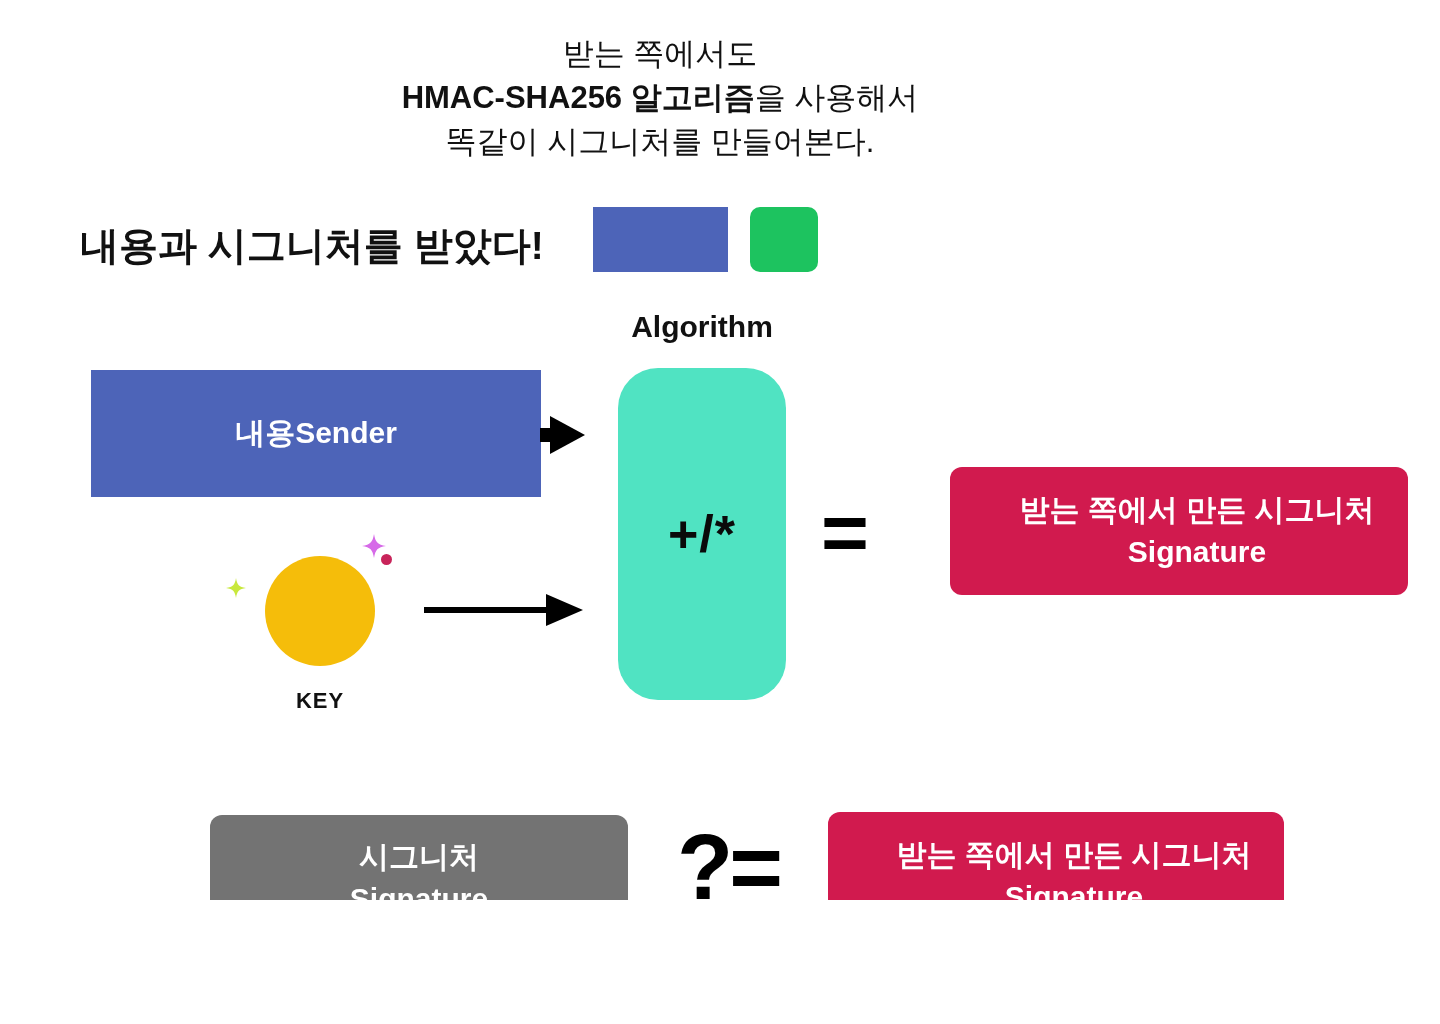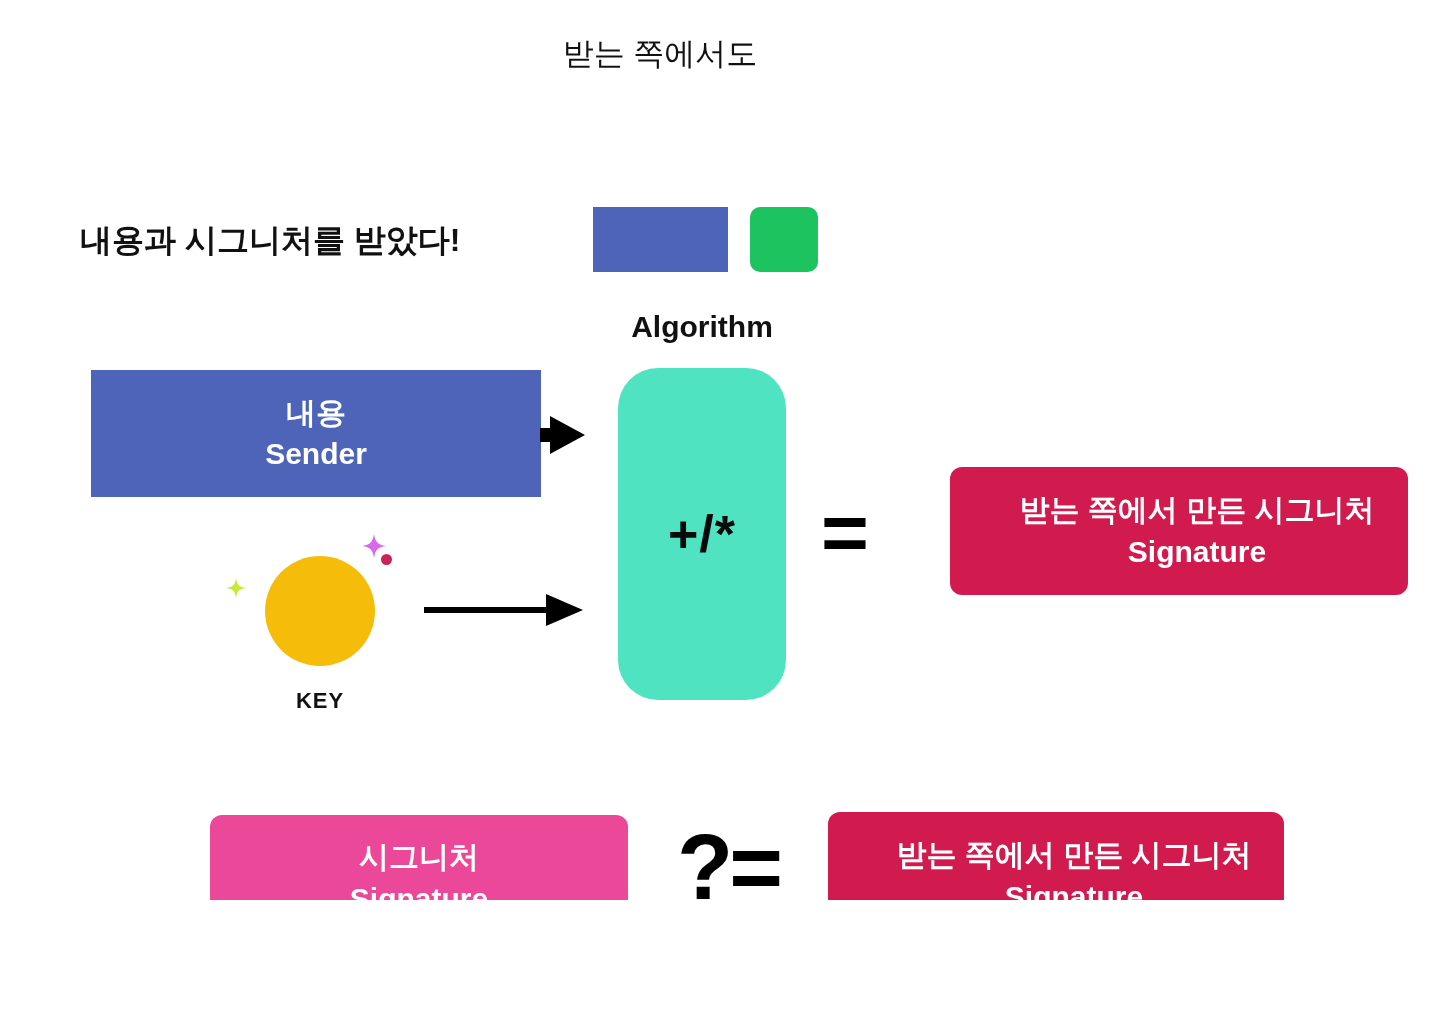--- a/index.html
+++ b/index.html
@@ -8,31 +8,31 @@
     font-family:"Liberation Sans","DejaVu Sans",sans-serif;color:#111111;
   }
   .abs{position:absolute;}
   
   .title{
     left:360px;top:32px;width:600px;text-align:center;
     font-size:31px;line-height:1.42;font-weight:500;color:#111;
   }
   .title .b{font-weight:800;}
   
-  .received-label{left:80px;top:219px;font-size:32px;font-weight:800;white-space:nowrap;}
+  .received-label{left:80px;top:219px;font-size:39px;font-weight:800;white-space:nowrap;}
   .received-label .rest{font-weight:600;}
   .mini-blue{left:593px;top:207px;width:135px;height:65px;background:#4d64b8;}
   .mini-green{left:750px;top:207px;width:68px;height:65px;background:#1dc35f;border-radius:10px;}
   
   .sender-label{left:90px;top:310px;font-size:30px;font-weight:800;white-space:nowrap;}
   .algorithm-label{left:618px;top:310px;width:168px;text-align:center;font-size:30px;font-weight:800;}
   
   .payload-box{
     left:91px;top:370px;width:450px;height:127px;background:#4d64b8;
-    display:flex;flex-direction:column;align-items:center;justify-content:center;
+    display:flex;flex-direction:row;align-items:center;justify-content:center;
     color:#ffffff;font-size:30px;font-weight:800;line-height:1.35;text-align:center;
   }
   
   .algo-box{
     left:618px;top:368px;width:168px;height:332px;background:#50e3c2;border-radius:40px;
     display:flex;align-items:center;justify-content:center;
   }
   .algo-symbol{font-size:52px;font-weight:800;color:#0a0a0a;letter-spacing:1px;}
   
   .equals{left:800px;top:468px;width:90px;height:130px;display:flex;align-items:center;justify-content:center;
@@ -50,34 +50,36 @@
   .key-label{left:265px;top:688px;width:110px;text-align:center;font-size:22px;font-weight:800;letter-spacing:1px;}
   .sparkle{width:24px;height:24px;}
   .sparkle-orchid{left:362px;top:534px;}
   .sparkle-green{left:226px;top:578px;width:20px;height:20px;}
   .dot-crimson{left:381px;top:554px;width:11px;height:11px;border-radius:50%;background:#c8245a;}
   
   .arrow-payload{left:540px;top:414px;}
   .arrow-key{left:424px;top:592px;}
   
   .signature-box{
-    left:210px;top:815px;width:418px;height:125px;background:#ec4899;border-radius:12px;
+    left:210px;top:815px;width:418px;height:125px;background:#737373;border-radius:12px;
     display:flex;flex-direction:column;align-items:center;justify-content:center;
     color:#ffffff;font-size:30px;font-weight:800;line-height:1.4;text-align:center;
   }
   .question-equals{left:668px;top:812px;width:120px;height:110px;display:flex;align-items:center;justify-content:center;
     font-size:92px;font-weight:800;color:#000;letter-spacing:-4px;}
 </style>
 </head>
 <body>
 
 <div class="canvas">
 
   <div class="abs title">
     <div>받는 쪽에서도</div>
+    <div><span class="b">HMAC-SHA256 알고리즘</span><span>을 사용해서</span></div>
+    <div>똑같이 시그니처를 만들어본다.</div>
   </div>
 
   <div class="abs received-label"><span>내용과 시그니처</span><span class="rest">를 받았다!</span></div>
   <div class="abs mini-blue"></div>
   <div class="abs mini-green"></div>
 
   <div class="abs algorithm-label">Algorithm</div>
 
   <div class="abs payload-box">
     <div>내용</div>

